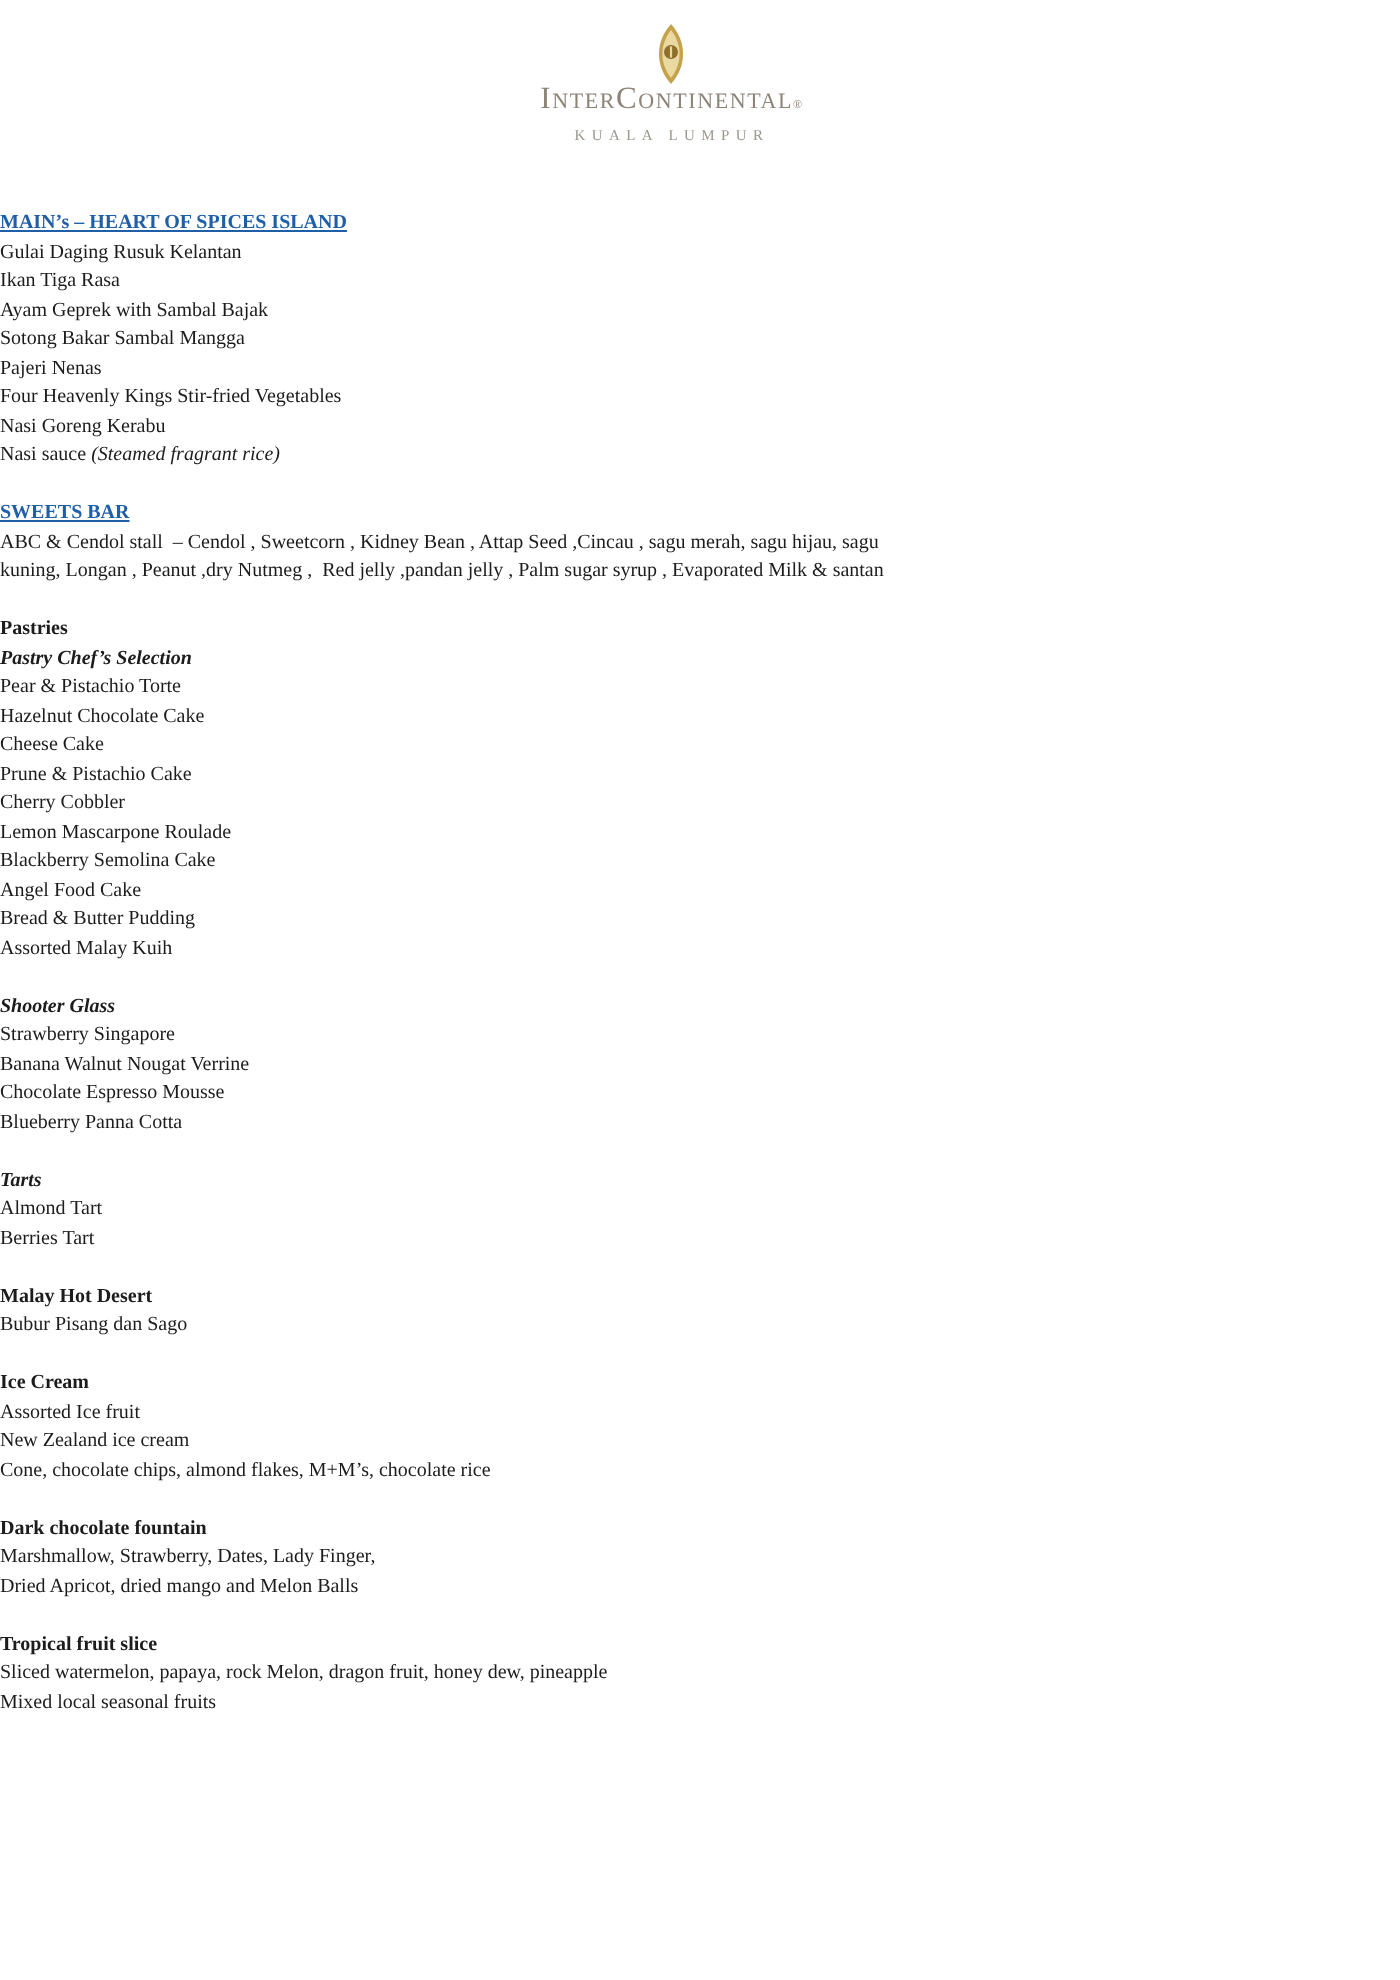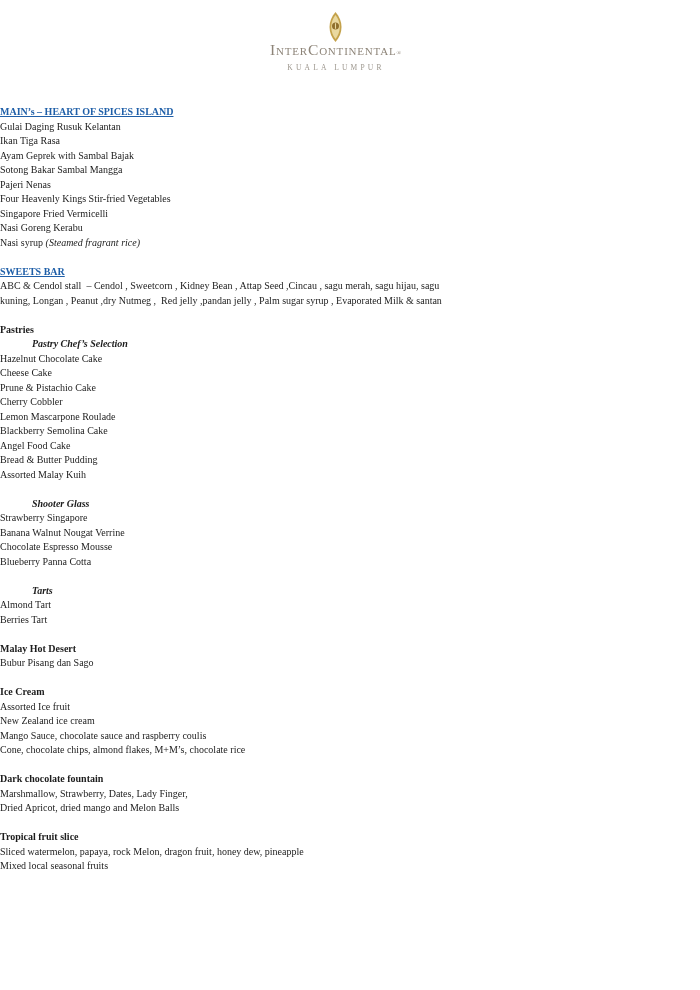--- a/index.html
+++ b/index.html
@@ -62,21 +62,21 @@
   }
   .section { margin-top: 14.5px; }
   .section:first-child { margin-top: 0; }
   .line { white-space: pre; }
   .head-blue {
     color: var(--heading-blue, #1f5fa8);
     font-weight: bold;
     text-decoration: underline;
   }
   .head-bold { font-weight: bold; }
-  .head-bolditalic { font-weight: bold; font-style: italic; padding-left: 32px; }
+  .head-bolditalic { font-weight: bold; font-style: italic; }
   .seg-normal { }
   .seg-underline { }
   .seg-italic { font-style: italic; }
 </style>
 </head>
 <body style="color: rgb(28, 28, 28);">
 
 <div class="page">
 
   <header class="logo">
@@ -92,32 +92,32 @@
 
   <main class="menu" id="menu">
       <section class="section">
         <div class="line head-blue">MAIN’s – HEART OF SPICES ISLAND</div>
         <div class="line">Gulai Daging Rusuk Kelantan</div>
         <div class="line">Ikan Tiga Rasa</div>
         <div class="line">Ayam Geprek with Sambal Bajak</div>
         <div class="line">Sotong Bakar Sambal Mangga</div>
         <div class="line">Pajeri Nenas</div>
         <div class="line">Four Heavenly Kings Stir-fried Vegetables</div>
-        <div class="line">Singapore Fried Vermicelli</div>
         <div class="line">Nasi Goreng Kerabu</div>
-        <div class="line"><span class="seg-underline">Nasi</span><span class="seg-normal"> syrup </span><span class="seg-italic">(Steamed fragrant rice)</span></div>
+        <div class="line"><span class="seg-underline">Nasi</span><span class="seg-normal"> sauce </span><span class="seg-italic">(Steamed fragrant rice)</span></div>
       </section>
       <section class="section">
         <div class="line head-blue">SWEETS BAR</div>
         <div class="line">ABC &amp; Cendol stall  – Cendol , Sweetcorn , Kidney Bean , Attap Seed ,Cincau , sagu merah, sagu hijau, sagu</div>
         <div class="line">kuning, Longan , Peanut ,dry Nutmeg ,  Red jelly ,pandan jelly , Palm sugar syrup , Evaporated Milk &amp; santan</div>
       </section>
       <section class="section">
         <div class="line head-bold">Pastries</div>
         <div class="line head-bolditalic">Pastry Chef’s Selection</div>
+        <div class="line">Pear &amp; Pistachio Torte</div>
         <div class="line">Hazelnut Chocolate Cake</div>
         <div class="line">Cheese Cake</div>
         <div class="line">Prune &amp; Pistachio Cake</div>
         <div class="line">Cherry Cobbler</div>
         <div class="line">Lemon Mascarpone Roulade</div>
         <div class="line">Blackberry Semolina Cake</div>
         <div class="line">Angel Food Cake</div>
         <div class="line">Bread &amp; Butter Pudding</div>
         <div class="line">Assorted Malay Kuih</div>
       </section>
@@ -134,21 +134,20 @@
         <div class="line">Berries Tart</div>
       </section>
       <section class="section">
         <div class="line head-bold">Malay Hot Desert</div>
         <div class="line">Bubur Pisang dan Sago</div>
       </section>
       <section class="section">
         <div class="line head-bold">Ice Cream</div>
         <div class="line">Assorted Ice fruit</div>
         <div class="line">New Zealand ice cream</div>
-        <div class="line">Mango Sauce, chocolate sauce and raspberry coulis</div>
         <div class="line">Cone, chocolate chips, almond flakes, M+M’s, chocolate rice</div>
       </section>
       <section class="section">
         <div class="line head-bold">Dark chocolate fountain</div>
         <div class="line">Marshmallow, Strawberry, Dates, Lady Finger,</div>
         <div class="line">Dried Apricot, dried mango and Melon Balls</div>
       </section>
       <section class="section">
         <div class="line head-bold">Tropical fruit slice</div>
         <div class="line">Sliced watermelon, papaya, rock Melon, dragon fruit, honey dew, pineapple</div>

